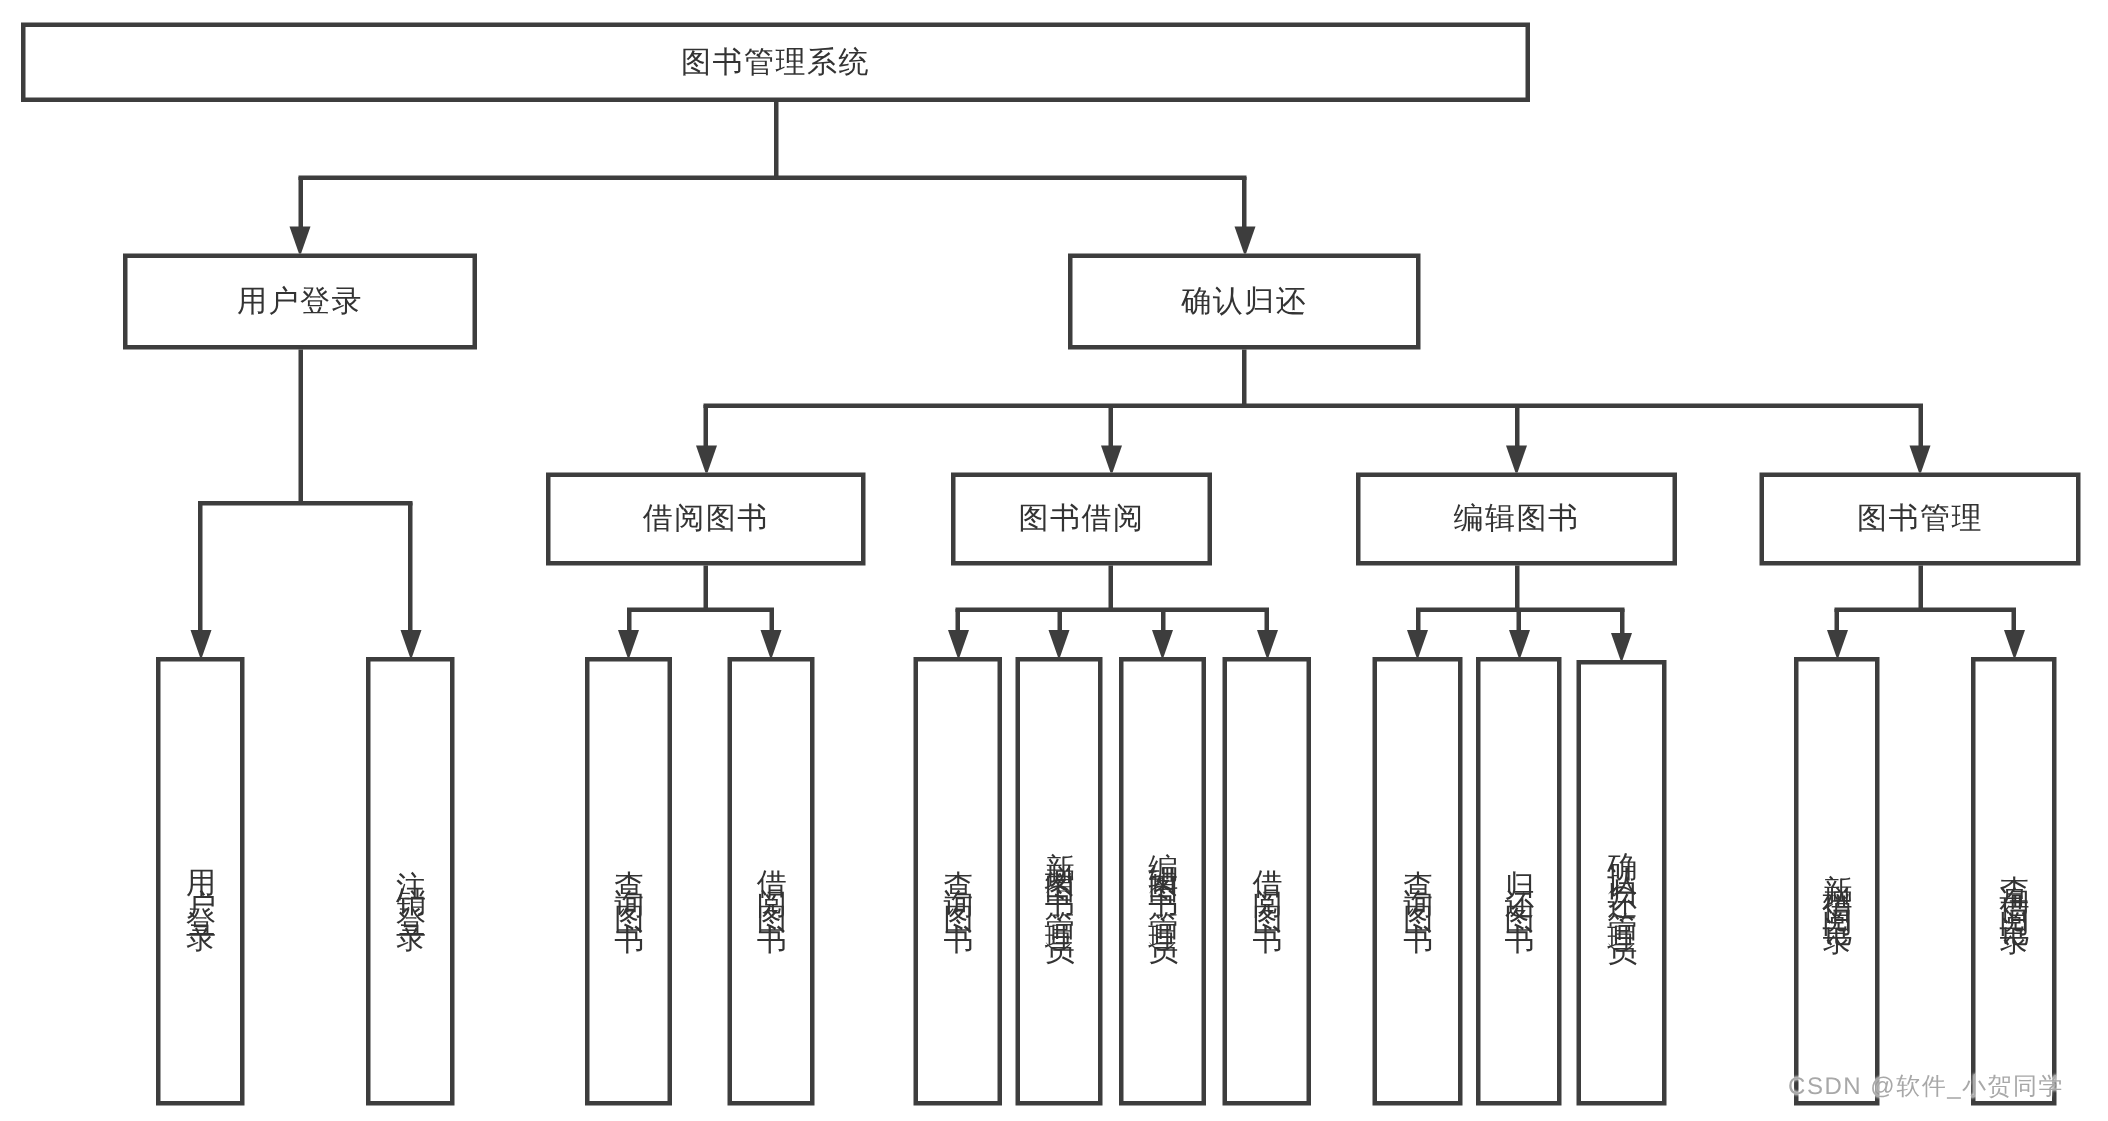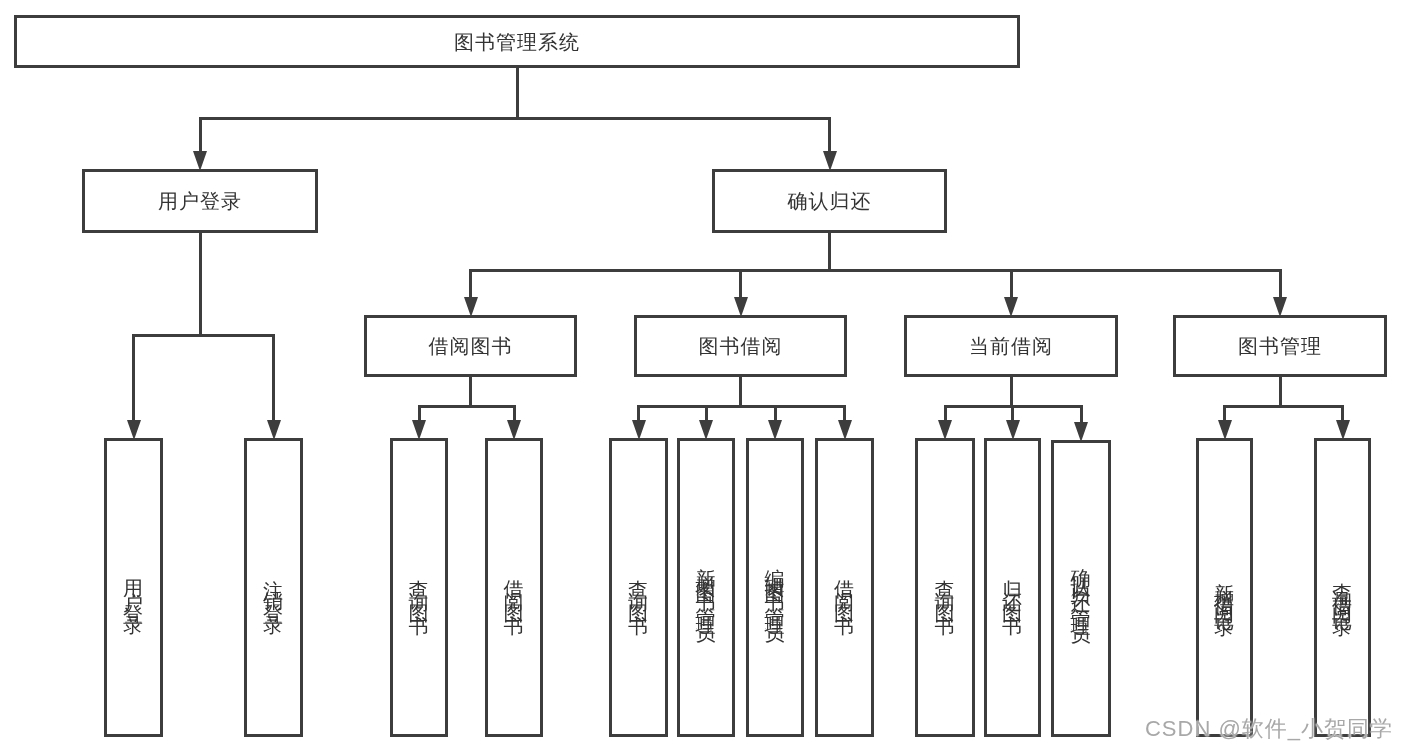--- a/index.html
+++ b/index.html
@@ -38,22 +38,22 @@
   .vline,.hline{position:absolute;background:var(--line);}
   .arrowhead{
     position:absolute;
     width:0;height:0;
     border-left:7px solid transparent;
     border-right:7px solid transparent;
     border-top:20px solid var(--line);
   }
   .watermark{
     position:absolute;
-    top:714px;right:12px;
-    font-size:22px;
+    top:714px;right:29px;
+    font-size:16px;
     color:var(--wm);
     letter-spacing:1px;
     z-index:10;
     text-shadow:0 0 2px #fff,0 0 2px #fff;
     white-space:nowrap;
   }
 </style>
 </head>
 <body>
 
@@ -100,21 +100,21 @@
     <div class="box v" style="left: 390px; top: 438px; width: 58px; height: 299px;">
       <span class="lbl" style="letter-spacing: 12px;">查询图书</span>
     </div>
     <div class="vline" style="left: 512.5px; top: 406px; width: 3px; height: 16px;"></div>
     <div class="arrowhead" style="left: 507px; top: 420px;"></div>
     <div class="box v" style="left: 485px; top: 438px; width: 58px; height: 299px;">
       <span class="lbl" style="letter-spacing: 12px;">借阅图书</span>
     </div>
     <div class="vline" style="left: 739px; top: 270px; width: 3px; height: 29px;"></div>
     <div class="arrowhead" style="left: 733.5px; top: 297px;"></div>
-    <div class="box" style="left: 634px; top: 315px; width: 213px; height: 62px;">
+    <div class="box" style="left: 634px; top: 315px; width: 174px; height: 62px;">
       <span class="lbl">图书借阅</span>
     </div>
     <div class="vline" style="left: 739px; top: 377px; width: 3px; height: 29px;"></div>
     <div class="hline" style="left: 637px; top: 404.5px; width: 209px; height: 3px;"></div>
     <div class="vline" style="left: 637px; top: 406px; width: 3px; height: 16px;"></div>
     <div class="arrowhead" style="left: 631.5px; top: 420px;"></div>
     <div class="box v" style="left: 609px; top: 438px; width: 59px; height: 299px;">
       <span class="lbl" style="letter-spacing: 12px;">查询图书</span>
     </div>
     <div class="vline" style="left: 704.5px; top: 406px; width: 3px; height: 16px;"></div>
@@ -128,21 +128,21 @@
       <span class="lbl" style="letter-spacing: 8px;">编辑图书（管理员）</span>
     </div>
     <div class="vline" style="left: 843px; top: 406px; width: 3px; height: 16px;"></div>
     <div class="arrowhead" style="left: 837.5px; top: 420px;"></div>
     <div class="box v" style="left: 815px; top: 438px; width: 59px; height: 299px;">
       <span class="lbl" style="letter-spacing: 12px;">借阅图书</span>
     </div>
     <div class="vline" style="left: 1009.5px; top: 270px; width: 3px; height: 29px;"></div>
     <div class="arrowhead" style="left: 1004px; top: 297px;"></div>
     <div class="box" style="left: 904px; top: 315px; width: 214px; height: 62px;">
-      <span class="lbl">当前借阅</span>
+      <span class="lbl">编辑图书</span>
     </div>
     <div class="vline" style="left: 1009.5px; top: 377px; width: 3px; height: 29px;"></div>
     <div class="hline" style="left: 943.5px; top: 404.5px; width: 139px; height: 3px;"></div>
     <div class="vline" style="left: 943.5px; top: 406px; width: 3px; height: 16px;"></div>
     <div class="arrowhead" style="left: 938px; top: 420px;"></div>
     <div class="box v" style="left: 915px; top: 438px; width: 60px; height: 299px;">
       <span class="lbl" style="letter-spacing: 12px;">查询图书</span>
     </div>
     <div class="vline" style="left: 1011px; top: 406px; width: 3px; height: 16px;"></div>
     <div class="arrowhead" style="left: 1005.5px; top: 420px;"></div>

